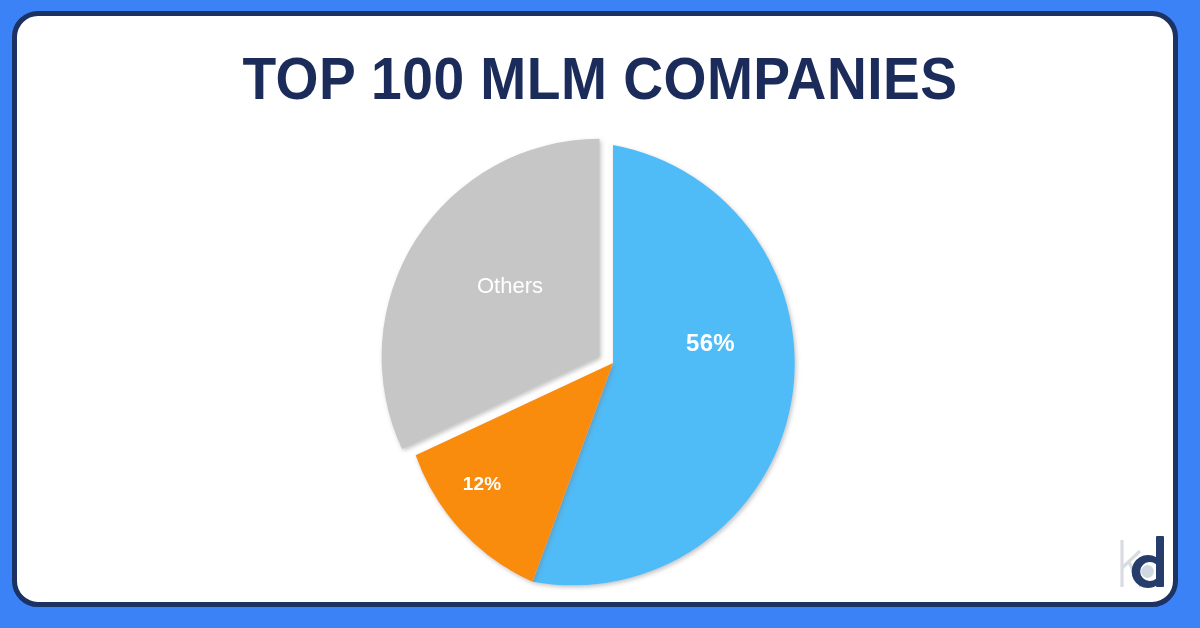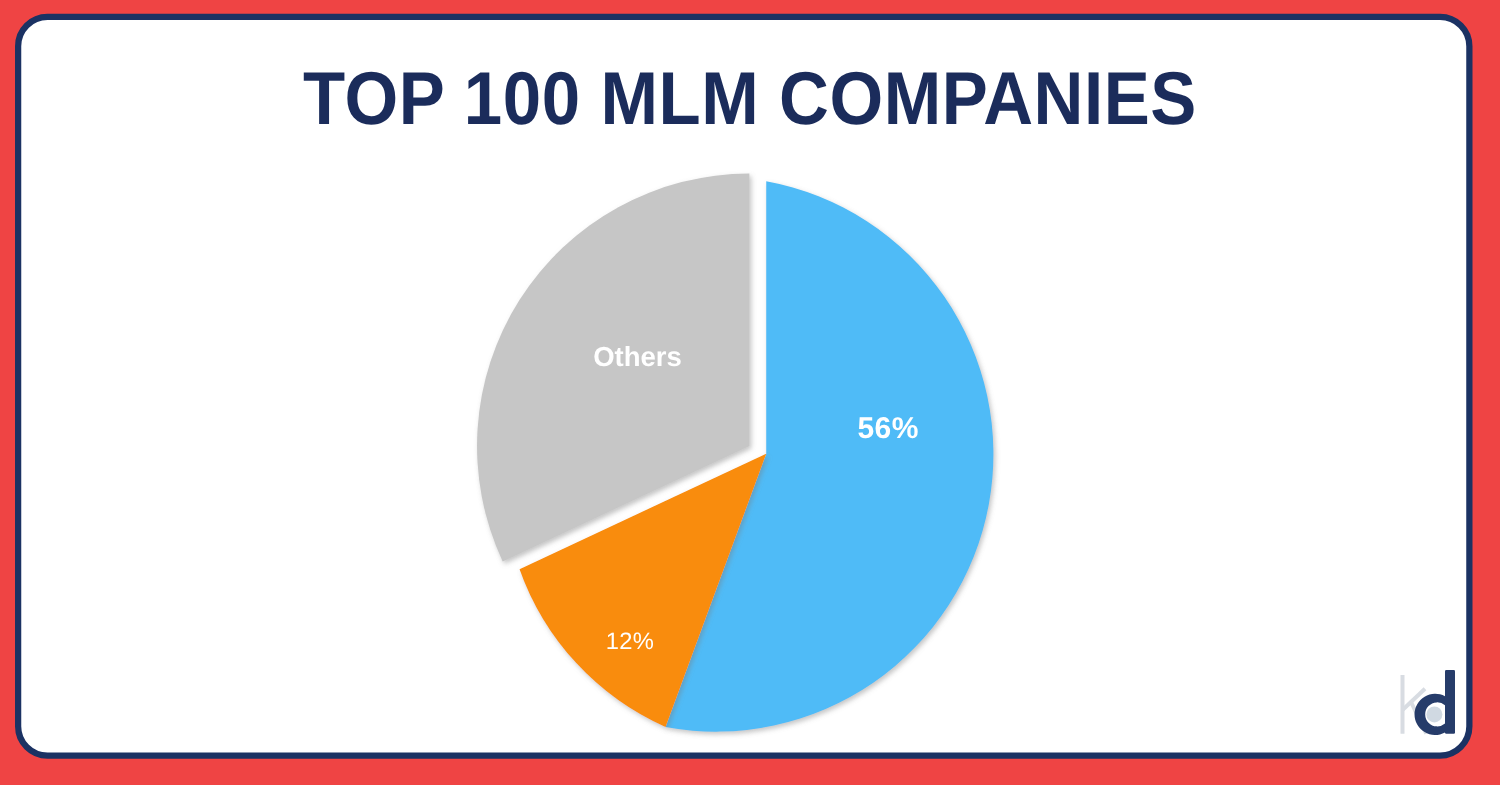--- a/index.html
+++ b/index.html
@@ -11,21 +11,21 @@
     width: 1200px;
     height: 628px;
     font-family: "Liberation Sans", sans-serif;
     overflow: hidden;
   }
 
   #canvas {
     position: relative;
     width: 1200px;
     height: 628px;
-    background: #ef4444;
+    background: #3b82f6;
   }
 
   
   #frame {
     position: absolute;
     left: 12px;
     top: 11px;
     width: 1166px;
     height: 596px;
     border: 5px solid #1b3263;
@@ -77,35 +77,34 @@
   #label-us {
     left: 608px;
     top: 327px;
     width: 205px;
     font-size: 24px;
     font-weight: bold;
     line-height: 31px;
     letter-spacing: 0.3px;
   }
   #label-china {
-    left: 434px;
+    left: 412px;
     top: 471px;
     width: 140px;
     font-size: 19px;
-    font-weight: normal;
+    font-weight: bold;
     line-height: 26px;
     letter-spacing: 0.2px;
-    margin-top: 30px;
   }
   #label-others {
     left: 434px;
     top: 272px;
     width: 152px;
     font-size: 22px;
-    font-weight: bold;
+    font-weight: normal;
     line-height: 28px;
   }
 
   
   #watermark {
     position: absolute;
     left: 1108px;
     top: 524px;
     width: 76px;
     height: 76px;

